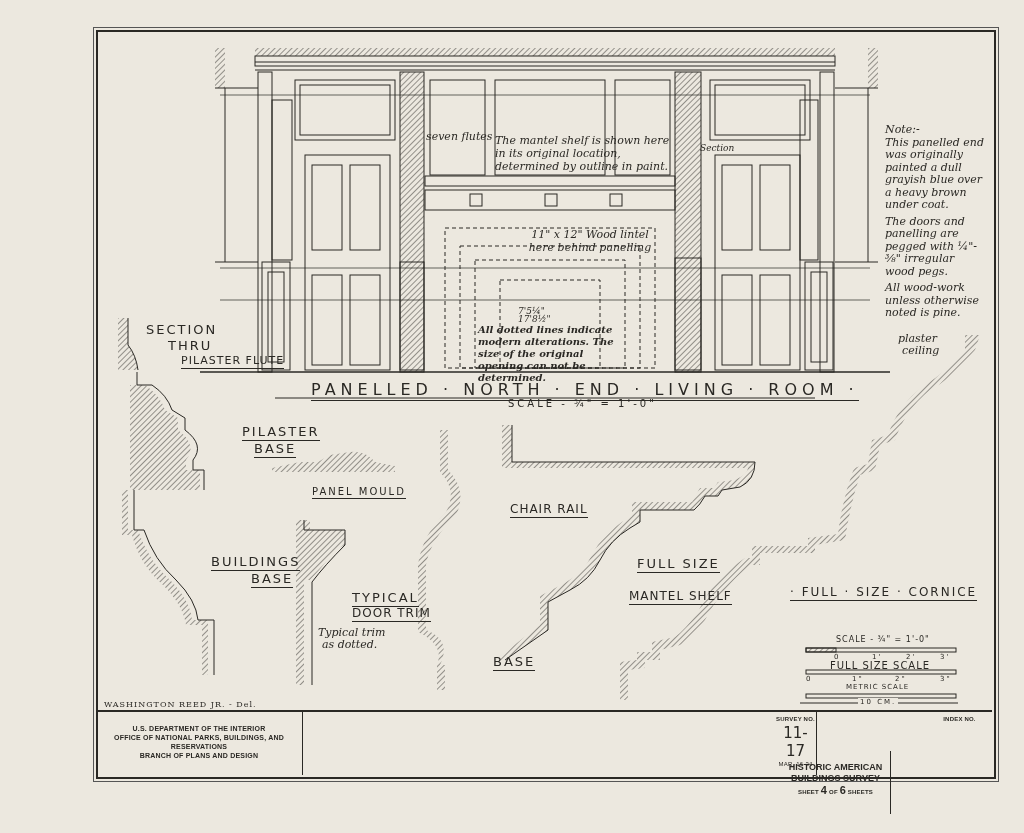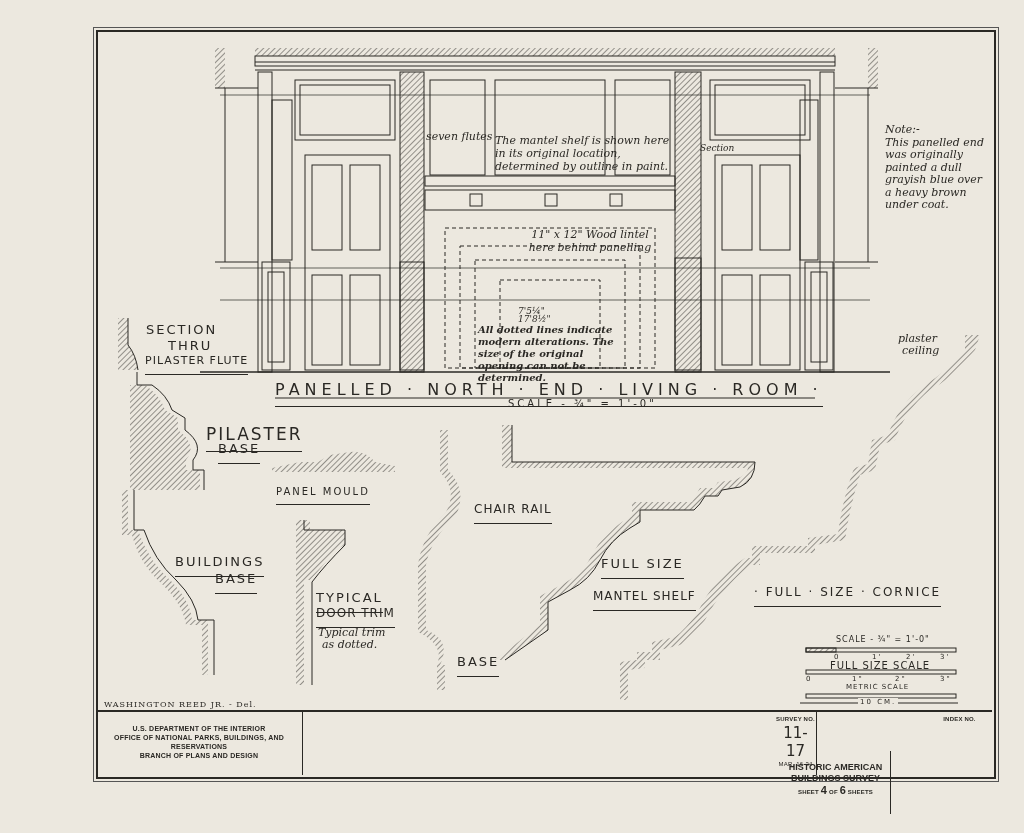--- a/index.html
+++ b/index.html
@@ -1,20 +1,20 @@
 <!DOCTYPE html>
 <html><head>
 <meta charset="utf-8">
 <style>
   html,body{margin:0;padding:0;}
   body{width:1024px;height:833px;background:#ece8df;position:relative;overflow:hidden;font-family:"DejaVu Sans",sans-serif;color:#2a2824;}
   .sheet{position:absolute;left:96px;top:30px;width:896px;height:745px;border:2px solid #2a2824;box-shadow:0 0 0 2px #ece8df,0 0 0 3px #555;}
   svg{position:absolute;left:0;top:0;}
   .lbl{position:absolute;font-family:"DejaVu Sans",sans-serif;letter-spacing:2px;color:#2a2824;white-space:nowrap;}
-  .ul{border-bottom:1.5px solid #2a2824;padding-bottom:7px;}
+  .ul{border-bottom:1.5px solid #2a2824;padding-bottom:1px;margin-left:36px;}
   .hand{position:absolute;font-family:"DejaVu Serif",serif;font-style:italic;font-size:11px;line-height:13px;color:#2a2824;}
   .title-main{font-size:16px;letter-spacing:5px;}
   .tb{position:absolute;left:96px;top:710px;width:896px;height:65px;border-top:2px solid #2a2824;}
   .tb-cell{position:absolute;top:0;height:63px;border-right:1.5px solid #2a2824;box-sizing:border-box;text-align:center;}
   .tiny{font-family:"Liberation Sans",sans-serif;font-weight:bold;font-size:7px;line-height:9px;letter-spacing:0.2px;}
   .struct{font-family:"DejaVu Serif",serif;font-size:17px;letter-spacing:8px;}
   .loc{font-family:"DejaVu Serif",serif;font-size:9px;letter-spacing:1px;}
   .haer{font-family:"Liberation Sans",sans-serif;font-weight:bold;font-size:9px;line-height:11px;}
   .survno{font-family:"DejaVu Sans",sans-serif;font-size:15px;}
   .seal{width:22px;height:22px;border:1.5px dotted #444;border-radius:50%;font-size:6px;line-height:22px;text-align:center;position:absolute;}
@@ -135,27 +135,29 @@
 <div class="hand" style="left:495px;top:134px;width:180px;text-align:left;">The mantel shelf is shown here in its original location, determined by outline in paint.</div>
 <div class="hand" style="left:520px;top:228px;width:140px;text-align:center;">11" x 12" Wood lintel here behind panelling</div>
 <div class="hand" style="left:478px;top:324px;width:152px;font-size:10px;line-height:12px;font-weight:bold;">All dotted lines indicate modern alterations. The size of the original opening can not be determined.</div>
 <span class="hand" style="left:700px;top:142px;font-size:9px;">Section</span>
 <span class="hand" style="left:518px;top:305px;font-size:9px;">7'5¼"</span>
 <span class="hand" style="left:518px;top:313px;font-size:9px;">17'8½"</span>
 
 <div class="hand" style="left:885px;top:124px;width:100px;font-size:11px;line-height:12.5px;">
   <div>Note:-</div>
   <div style="margin-bottom:4px;">This panelled end was originally painted a dull grayish blue over a heavy brown under coat.</div>
+  <div style="margin-bottom:4px;">The doors and panelling are pegged with ¼"-⅜" irregular wood pegs.</div>
+  <div>All wood-work unless otherwise noted is pine.</div>
 </div>
 
 <span class="lbl" style="left:146px;top:322px;font-size:13px;">SECTION</span>
 <span class="lbl" style="left:168px;top:338px;font-size:13px;">THRU</span>
 <span class="lbl ul" style="left:145px;top:354px;font-size:11px;letter-spacing:1px;">PILASTER FLUTE</span>
 
-<span class="lbl ul" style="left:206px;top:424px;font-size:17px;text-align:center;">PILASTER</span>
+<span class="lbl ul" style="left:206px;top:424px;font-size:13px;text-align:center;">PILASTER</span>
 <span class="lbl ul" style="left:218px;top:441px;font-size:13px;">BASE</span>
 
 <span class="lbl ul" style="left:276px;top:486px;font-size:10px;">PANEL MOULD</span>
 
 <span class="lbl ul" style="left:175px;top:554px;font-size:13px;">BUILDINGS</span>
 <span class="lbl ul" style="left:215px;top:571px;font-size:13px;">BASE</span>
 
 <span class="lbl ul" style="left:316px;top:590px;font-size:13px;">TYPICAL</span>
 <span class="lbl ul" style="left:316px;top:606px;font-size:12px;letter-spacing:1px;">DOOR TRIM</span>
 <span class="hand" style="left:318px;top:626px;">Typical trim</span>

